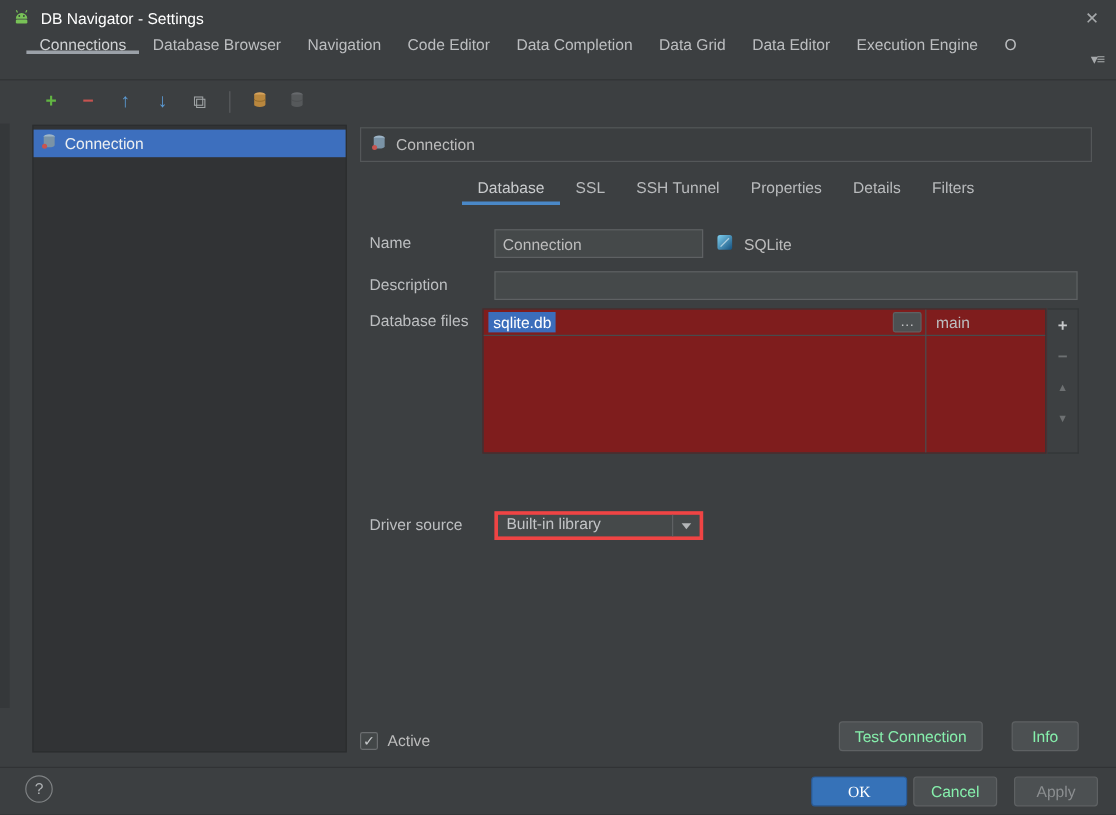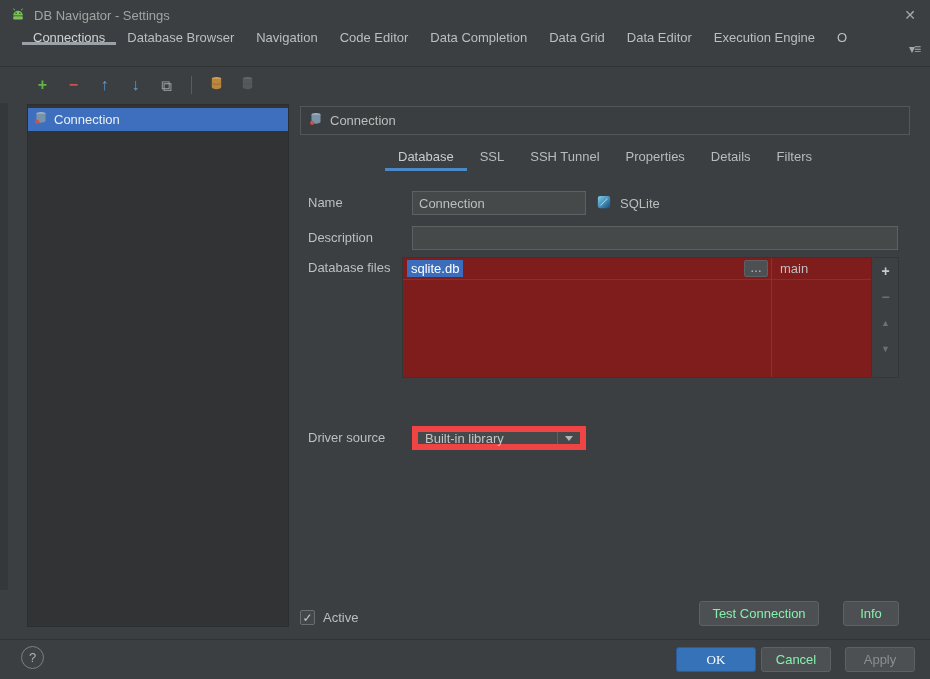--- a/index.html
+++ b/index.html
@@ -1,21 +1,21 @@
 <!DOCTYPE html>
 <html><head>
 <meta charset="utf-8">
 <style>
   html,body{margin:0;padding:0;background:#2b2b2b;}
   body{font-family:"Liberation Sans",sans-serif;font-size:13px;color:#bdbdbd;}
   #app{position:relative;width:930px;height:679px;background:#3c3f41;overflow:hidden;}
 
   
   .titlebar{position:absolute;left:0;top:0;width:930px;height:30px;display:flex;align-items:center;padding-left:10px;box-sizing:border-box;}
-  .title-text{margin-left:8px;color:#a3a3a3;}
+  .title-text{margin-left:8px;color:#ffffff;}
   .close-btn{position:absolute;right:14px;top:0;height:30px;display:flex;align-items:center;color:#a6a9ab;font-size:14px;cursor:default;}
 
   
   .tabbar{position:absolute;left:0;top:30px;width:930px;height:37px;display:flex;align-items:flex-start;padding-left:22px;box-sizing:border-box;border-bottom:1px solid #313335;}
   .tab{display:flex;align-items:center;padding:0 11px;color:#bcbec0;white-space:nowrap;}
   .tab.active{box-shadow:inset 0 -3px 0 #9ba1a8;color:#d0d2d4;}
   .tabs-menu{position:absolute;right:10px;top:0;height:37px;display:flex;align-items:center;color:#a7aaac;font-size:12px;letter-spacing:-1px;}
 
   
   .toolbar{position:absolute;left:0;top:67px;width:930px;height:36px;display:flex;align-items:center;padding-left:34px;box-sizing:border-box;gap:14px;}
@@ -50,21 +50,21 @@
   .file-name{margin-left:4px;background:#3b6dbb;color:#ffffff;padding:1px 4px;}
   .browse-btn{position:absolute;left:341px;top:2px;width:24px;height:17px;background:#4c5052;border:1px solid #5e6163;border-radius:2px;color:#c2c4c6;font-size:12px;line-height:13px;text-align:center;box-sizing:border-box;padding:0;}
   .col-divider{position:absolute;left:368px;top:0;bottom:0;width:1px;background:#4a4e50;}
   .schema-cell{position:absolute;left:377px;top:0;height:21px;line-height:21px;color:#bdbfc1;}
 
   .table-side{position:absolute;left:873px;top:257px;width:26px;height:121px;display:flex;flex-direction:column;align-items:center;background:#3d4042;border:1px solid #333638;border-left:none;box-sizing:border-box;}
   .side-btn{height:26px;width:100%;display:flex;align-items:center;justify-content:center;font-size:14px;font-weight:bold;color:#c7c9cb;}
   .side-btn.small{font-size:9px;font-weight:normal;}
   .side-btn.off{color:#6d7072;}
 
-  .combo{position:absolute;left:412px;top:426px;width:174px;height:24px;background:#45494a;border:6px solid #ef4444;box-sizing:border-box;display:flex;align-items:center;}
+  .combo{position:absolute;left:412px;top:426px;width:174px;height:24px;background:#45494a;border:3px solid #ef4444;box-sizing:border-box;display:flex;align-items:flex-start;}
   .combo-text{padding-left:7px;flex:1;color:#c2c4c6;}
   .combo-arrow-zone{width:22px;height:100%;border-left:1px solid #5e6163;display:flex;align-items:center;justify-content:center;}
   .combo-arrow{width:0;height:0;border-left:4px solid transparent;border-right:4px solid transparent;border-top:5px solid #b3b6b8;}
 
   .checkbox-row{position:absolute;left:300px;top:605px;height:25px;display:flex;align-items:center;gap:8px;}
   .checkbox{width:15px;height:15px;background:#434748;border:1px solid #6b6e70;border-radius:2px;display:flex;align-items:center;justify-content:center;color:#c7c9cb;font-size:12px;line-height:1;box-sizing:border-box;}
 
   .btn{position:absolute;height:25px;background:#4c5052;border:1px solid #5e6163;border-radius:3px;color:#86efac;font:13px "Liberation Sans",sans-serif;text-align:center;line-height:21px;box-sizing:border-box;padding:0;}
   #test-btn{left:699px;top:601px;width:120px;}
   #info-btn{left:843px;top:601px;width:56px;}

